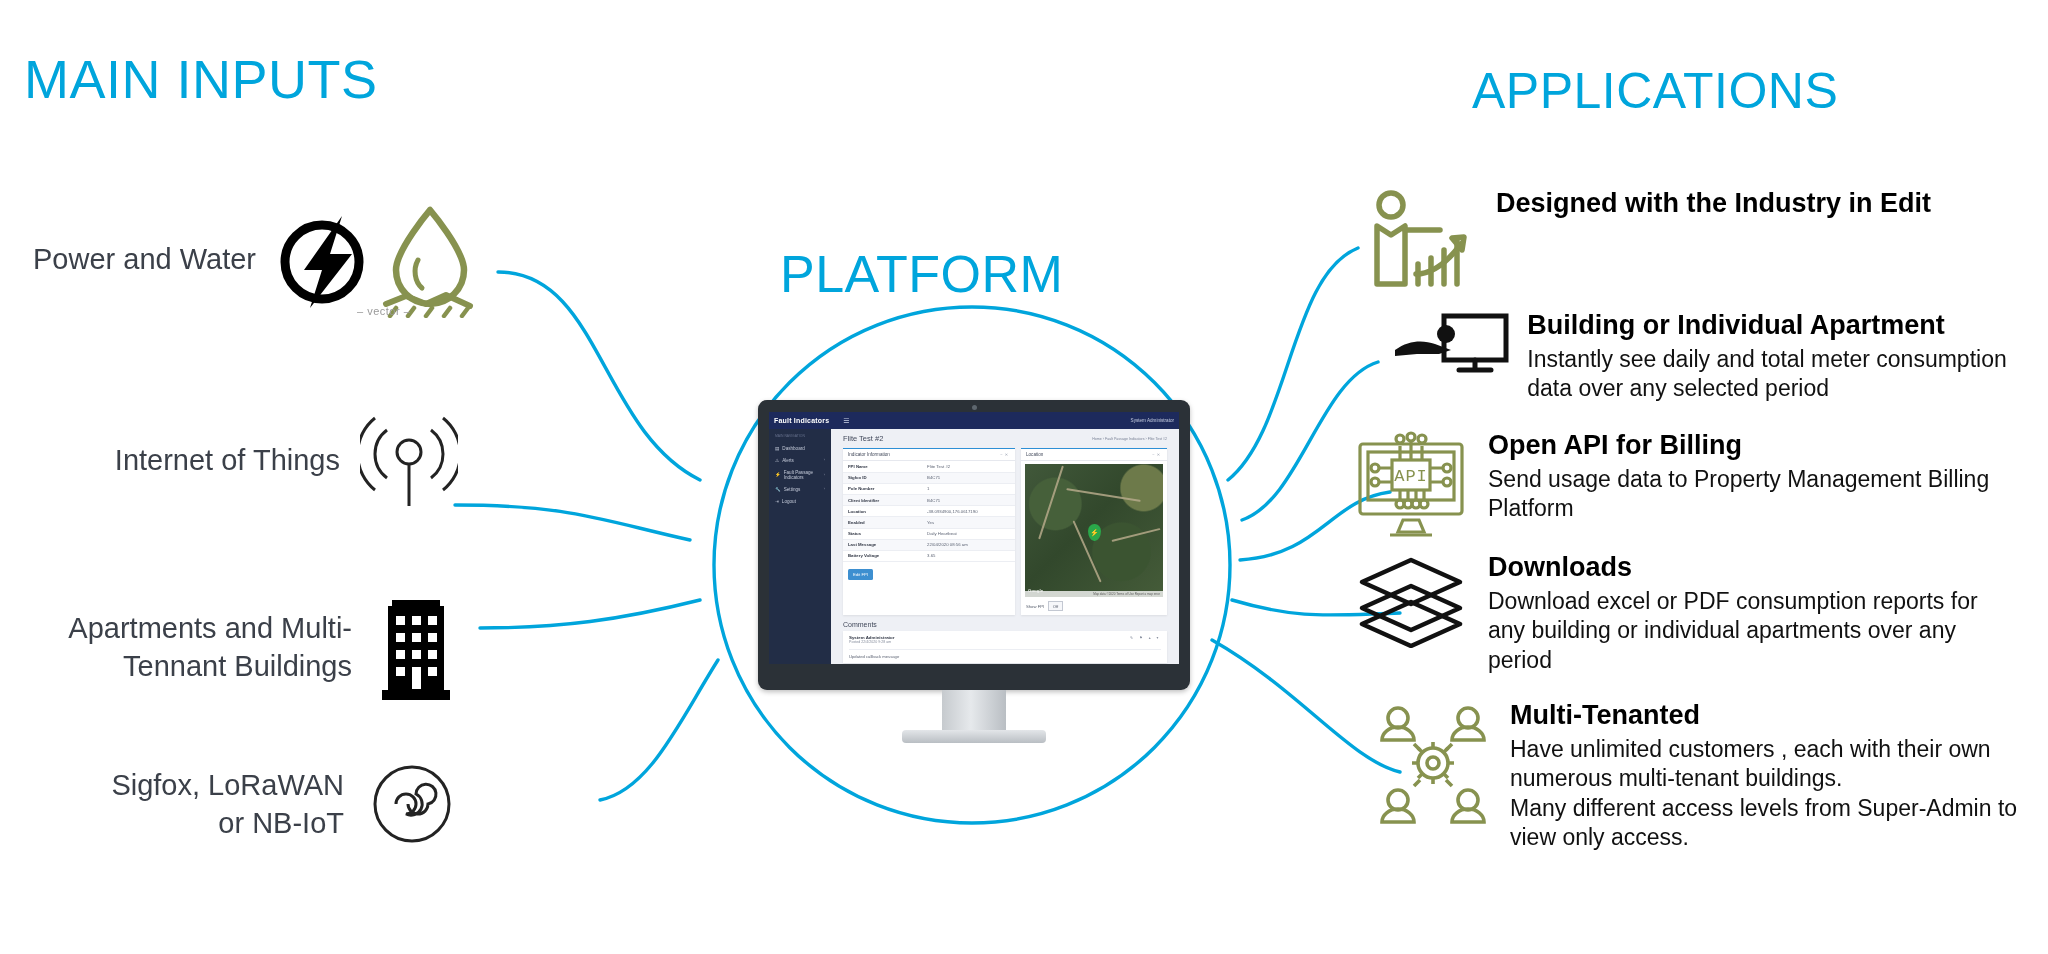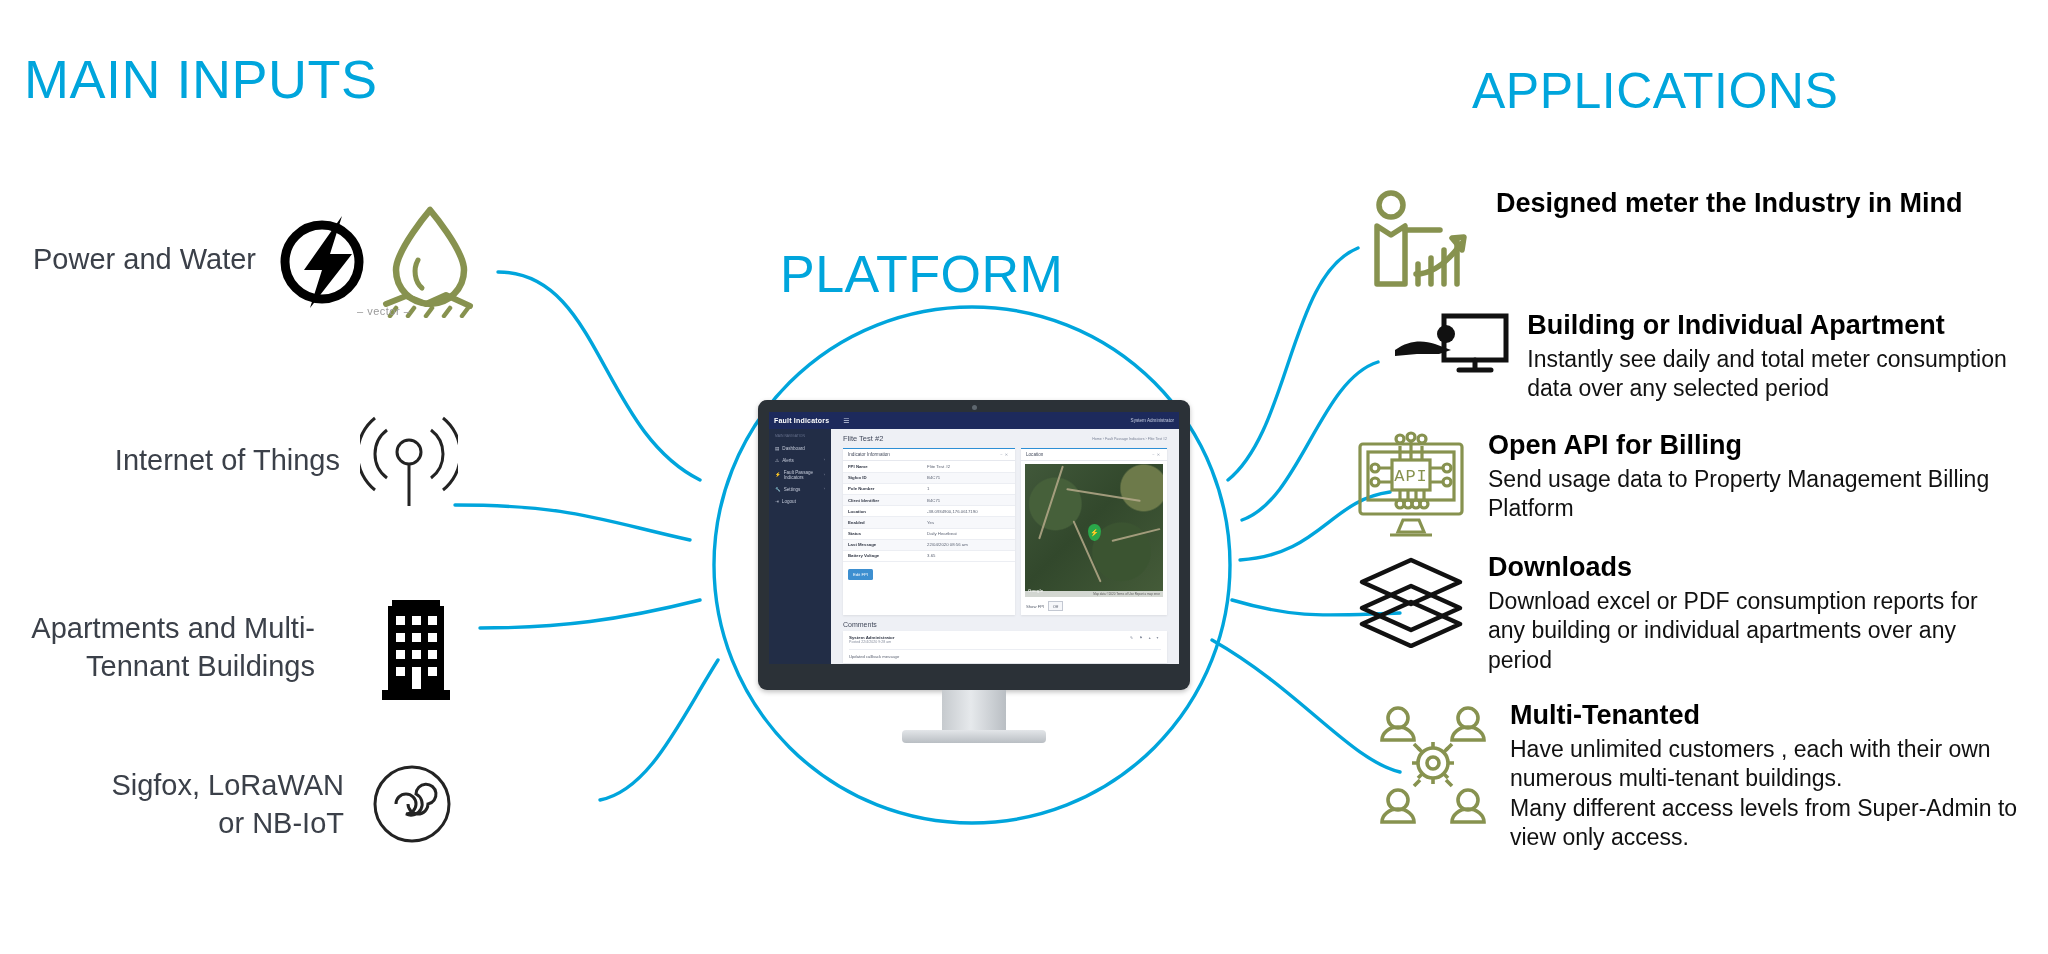--- a/index.html
+++ b/index.html
@@ -207,21 +207,21 @@
         <circle cx="49" cy="44" r="12" fill="none" stroke="#232323" stroke-width="3"></circle>
         <line x1="49" y1="56" x2="49" y2="98" stroke="#232323" stroke-width="3"></line>
         <path d="M27 22 a30 30 0 0 0 0 48" fill="none" stroke="#232323" stroke-width="3"></path>
         <path d="M71 22 a30 30 0 0 1 0 48" fill="none" stroke="#232323" stroke-width="3"></path>
         <path d="M15 10 a46 46 0 0 0 0 72" fill="none" stroke="#232323" stroke-width="3"></path>
         <path d="M83 10 a46 46 0 0 1 0 72" fill="none" stroke="#232323" stroke-width="3"></path>
       </svg>
     </div>
   </div>
 
-  <div class="input-row" style="left:8px; top:592px; width:450px; justify-content:flex-end;gap:37px;">
+  <div class="input-row" style="left:8px; top:592px; width:450px; justify-content:flex-end;">
     <div class="input-label">Apartments and Multi-
 Tennant Buildings</div>
     <div class="input-icon" style="margin-left:22px; width:84px; height:110px;">
       <svg viewBox="0 0 84 110" width="84" height="110">
         <rect x="18" y="8" width="48" height="94" fill="#000"></rect>
         <rect x="14" y="14" width="56" height="88" fill="#000"></rect>
         <rect x="8" y="98" width="68" height="10" fill="#000"></rect>
         <g fill="#fff">
           <rect x="22" y="24" width="9" height="9"></rect>
             <rect x="38" y="24" width="9" height="9"></rect>
@@ -394,21 +394,21 @@
           <circle cx="33" cy="17" r="12"></circle>
           <path d="M19 38 L33 47 L47 38 L47 96 L19 96 Z"></path>
           <path d="M47 42 L82 42"></path>
           <path d="M60 96 L60 76 M73 96 L73 70 M86 96 L86 62 M99 96 L99 52"></path>
           <path d="M58 86 C72 86 88 76 103 56"></path>
           <path d="M94 50 L106 49 L104 62 Z"></path>
         </g>
       </svg>
     </div>
     <div class="app-text">
-      <div class="app-head">Designed meter the Industry in Mind</div>
+      <div class="app-head">Designed with the Industry in Edit</div>
     </div>
   </div>
 
   <div class="app-row" style="left:1348px; top:310px; width:700px;justify-content:center;">
     <div class="app-icon" style="height:70px;">
       <svg viewBox="0 0 124 70" width="124" height="70">
         <rect x="55" y="6" width="62" height="44" fill="none" stroke="#111" stroke-width="5"></rect>
         <path d="M86 50 L86 60 M70 60 L102 60" stroke="#111" stroke-width="5" stroke-linecap="round"></path>
         <path d="M6 40 C20 30 34 30 46 34 L62 40 L50 44 L28 44 L6 46 Z" fill="#111"></path>
         <circle cx="57" cy="24" r="9" fill="#111"></circle>

